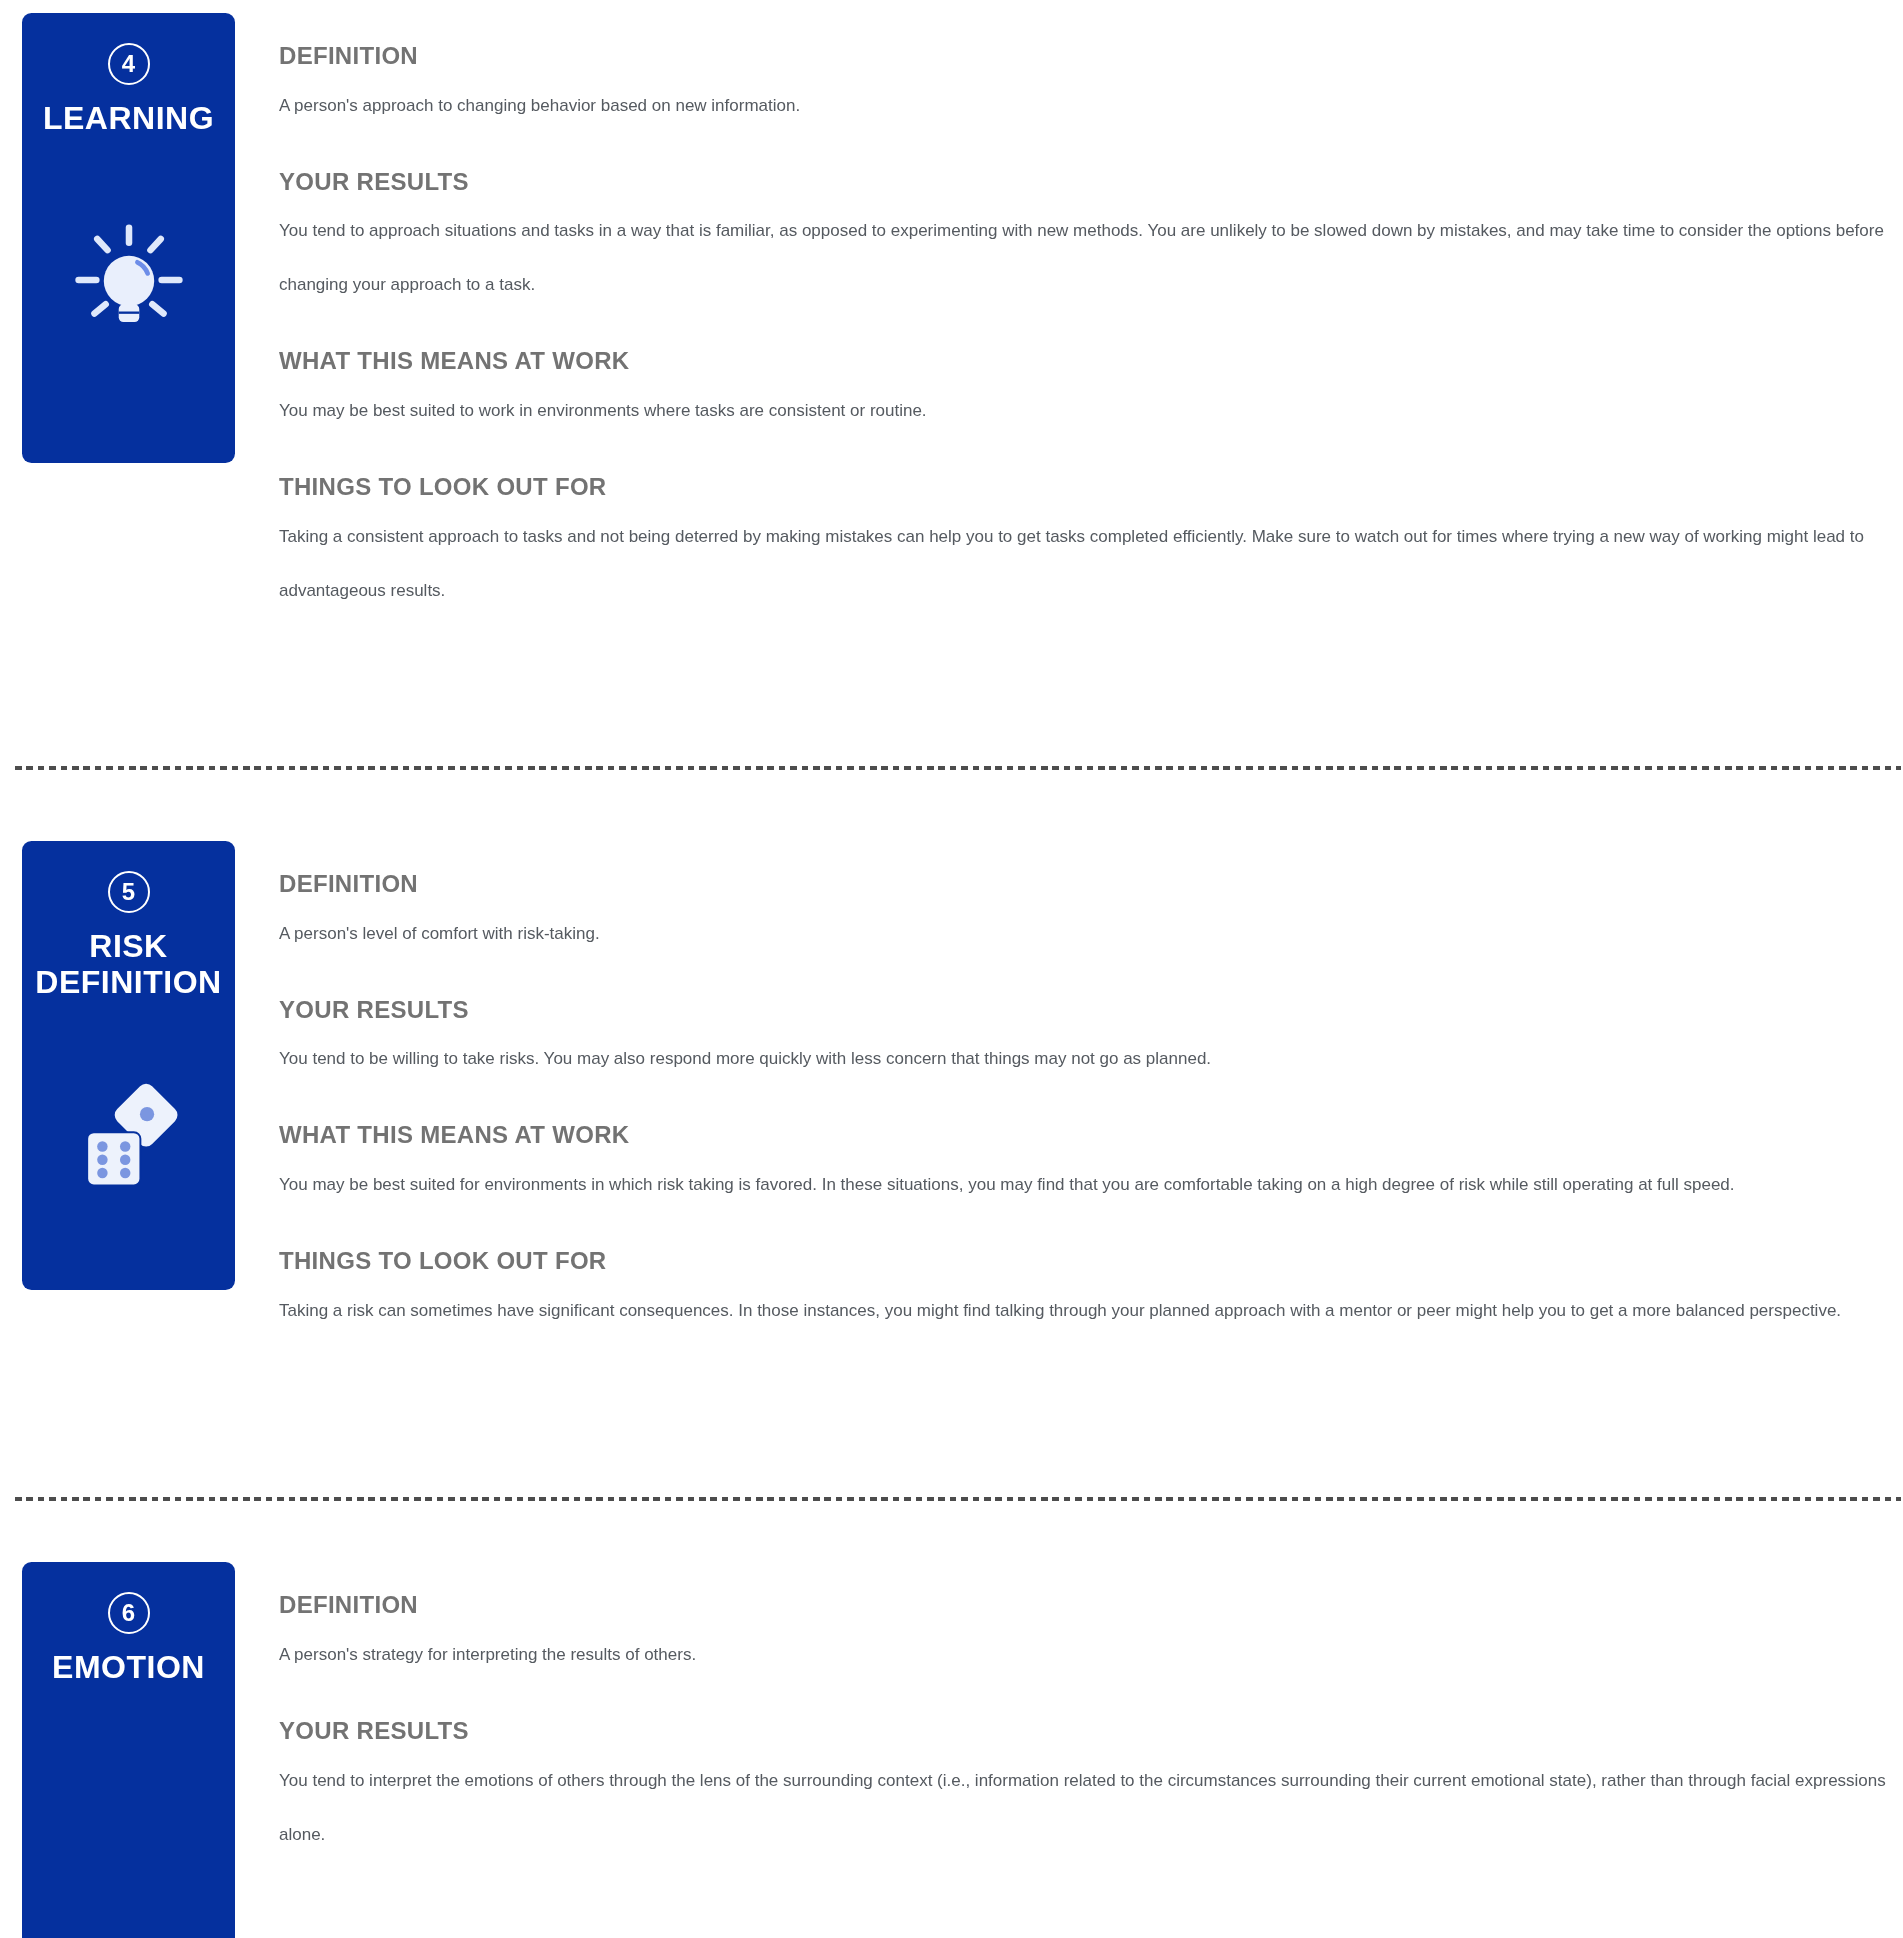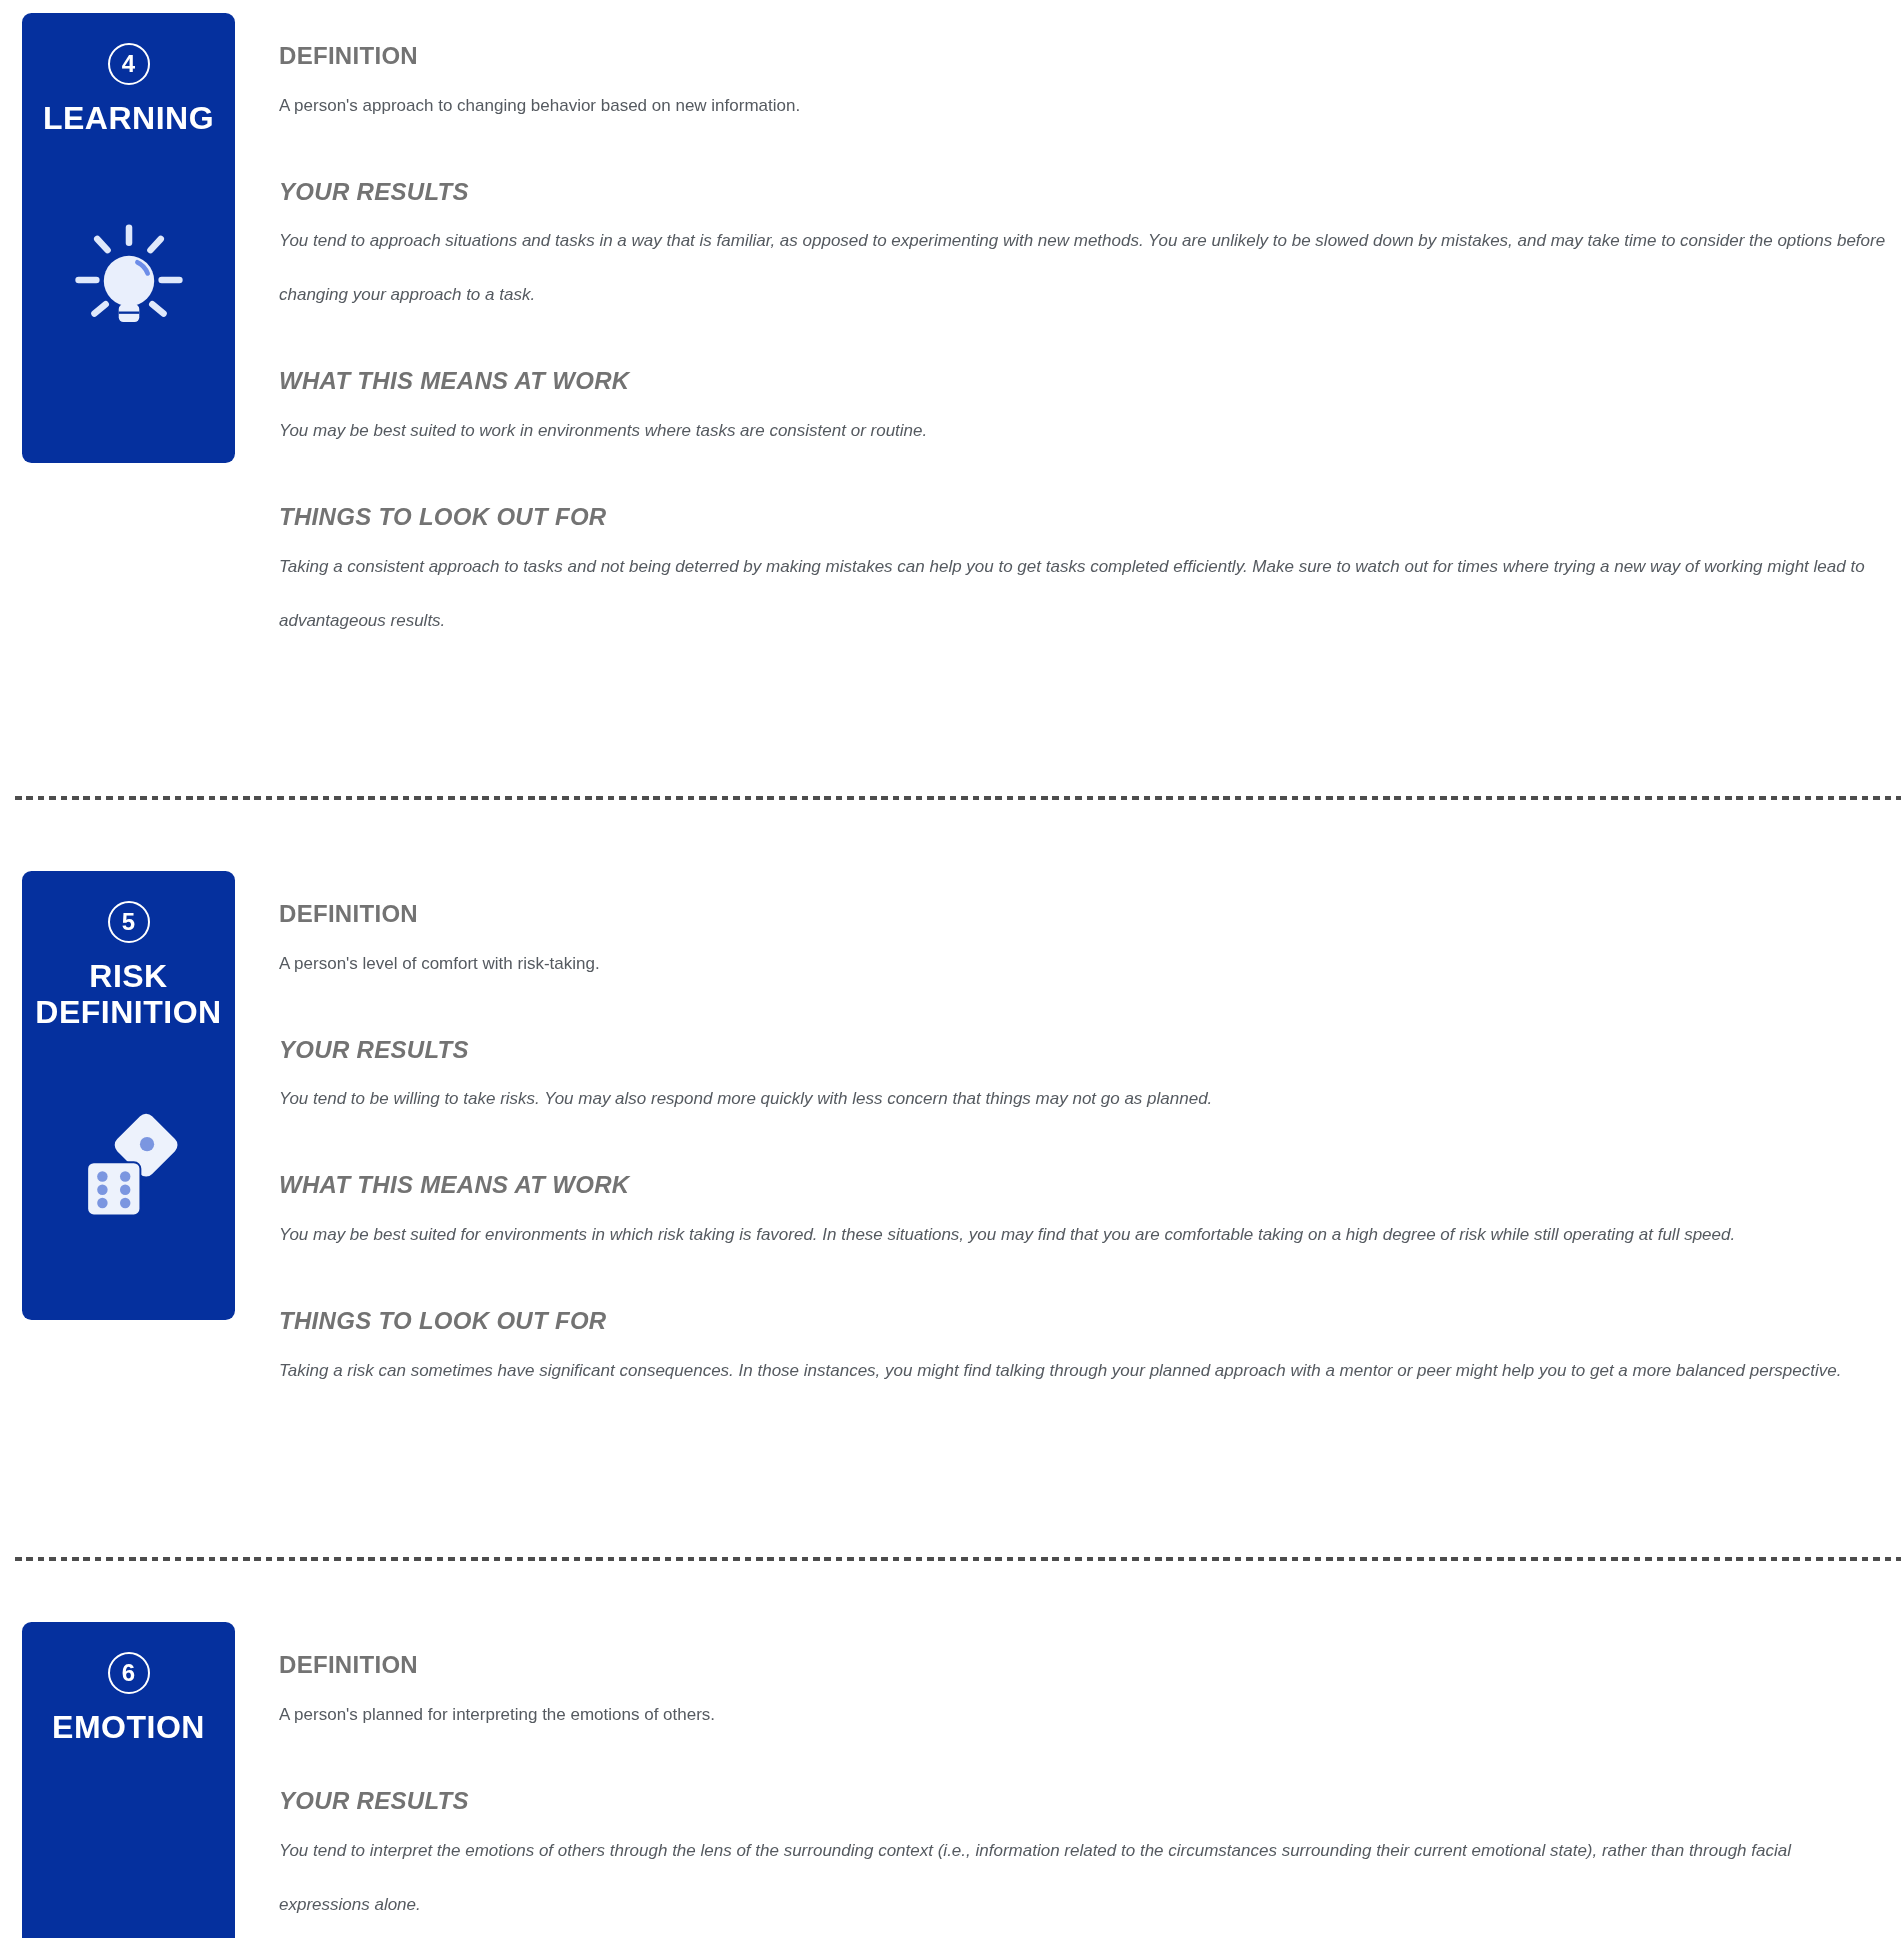--- a/index.html
+++ b/index.html
@@ -60,21 +60,21 @@
     left: 50%;
     transform: translateX(-50%);
   }
   .section-0 .trait-icon { top: 210px; }
   .section-1 .trait-icon { top: 238px; }
   .trait-content {
     box-sizing: border-box;
     flex: 1;
     padding: 28px 17px 0 44px;
   }
-  .block + .block { margin-top: 44px; font-style: italic; }
+  .block + .block { margin-top: 34px; }
   .block-heading {
     margin: 0;
     font-size: 24px;
     font-weight: 700;
     color: #737373;
     letter-spacing: 0.3px;
     line-height: 30px;
   }
   .block-body {
     margin: 7.6px 0 0;
@@ -190,21 +190,21 @@
     <aside class="trait-card">
       <div class="badge">
         <span class="badge-num">6</span>
       </div>
       <h2 class="trait-title">EMOTION</h2>
 
     </aside>
     <div class="trait-content">
   <div class="block">
     <h3 class="block-heading">DEFINITION</h3>
-    <p class="block-body">A person's planned for interpreting the emotions of others.</p>
+    <p class="block-body">A person's strategy for interpreting the results of others.</p>
   </div>
 
   <div class="block">
     <h3 class="block-heading">YOUR RESULTS</h3>
     <p class="block-body">You tend to interpret the emotions of others through the lens of the surrounding context (i.e., information related to the circumstances surrounding their current emotional state), rather than through facial expressions alone.</p>
   </div>
 
 </div>
   </section>
 </div>

